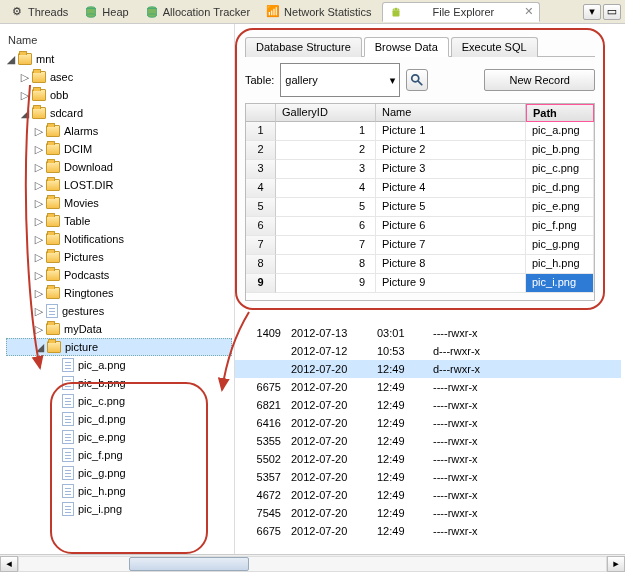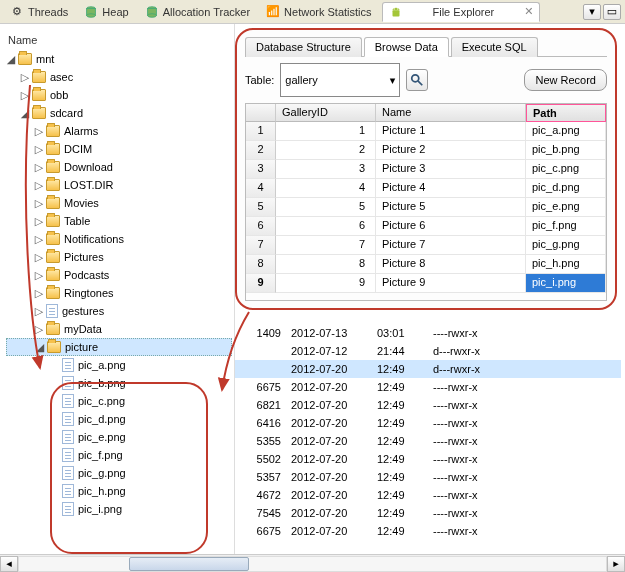--- a/index.html
+++ b/index.html
@@ -28,29 +28,29 @@
 .ticon-folder::before { content:''; position:absolute; top:-3px; left:0; width:6px; height:3px; background:#f6c14b; border:1px solid #c89a2c; border-bottom:none; border-radius:1px 1px 0 0;}
 .ticon-file { width: 12px; height: 14px; background:#fff; border:1px solid #9fb8d9; margin-right:4px; position:relative;}
 .ticon-file::after{content:'';position:absolute;top:3px;left:2px;right:2px;height:1px;background:#9fb8d9;box-shadow:0 3px 0 #9fb8d9,0 6px 0 #9fb8d9;}
 .ind { display:inline-block; height:1px; }
 .ind-1{width:14px}.ind-2{width:28px}.ind-4{width:56px}
 
 
 .right { flex:1; position:relative; }
 
 
-.db-panel { position:absolute; top:4px; left:0; right:8px; height:282px; background:#fdfdfd; border:2px solid #c0392b; border-radius:18px; padding:6px 8px 8px 8px; z-index:3; }
+.db-panel { position:absolute; top:4px; left:0; right:20px; height:282px; background:#fdfdfd; border:2px solid #c0392b; border-radius:18px; padding:6px 8px 8px 8px; z-index:3; }
 .db-overlay-white { position:absolute; top:0; left:0; right:4px; height:290px; background:#fff; z-index:2;}
 .db-tabs { display:flex; border-bottom:1px solid #bbb; margin-bottom:6px; }
 .db-tab { padding:3px 10px; border:1px solid #bbb; border-bottom:none; background:linear-gradient(#f7f7f7,#e8e8e8); margin-right:2px; border-radius:3px 3px 0 0; cursor:pointer; position:relative; top:1px;}
 .db-tab.active { background:#fff; border-bottom:1px solid #fff; }
 .db-toolbar { display:flex; align-items:center; margin:4px 0 6px 0; gap:6px;}
 .db-select { height:34px; border:1px solid #888; background:#fff; padding:0 4px; width:120px; display:flex; align-items:center; justify-content:space-between; cursor:pointer;}
 .db-mag { width:22px; height:22px; border:1px solid #999; border-radius:3px; background:linear-gradient(#fff,#e8e8e8); display:flex; align-items:center;justify-content:center; cursor:pointer;}
-.db-newrec { margin-left:auto; height:22px; padding:0 10px; border:1px solid #999; background:linear-gradient(#fff,#e6e6e6); border-radius:8px; cursor:pointer;}
+.db-newrec { margin-left:auto; height:22px; padding:0 24px; border:1px solid #999; background:linear-gradient(#fff,#e6e6e6); border-radius:2px; cursor:pointer;}
 .db-grid { border:1px solid #bbb; height:198px; overflow:hidden;}
 .db-head, .db-row { display:grid; grid-template-columns:30px 100px 150px 1fr; }
 .db-head div { background:linear-gradient(#f8f8f8,#e4e4e4); border-right:1px solid #ccc; border-bottom:1px solid #bbb; padding:2px 6px; font-weight:normal;}
 .db-head div.path { font-weight:bold; border:1px solid #f59; background:linear-gradient(#f2f2f2,#e0e0e0); }
 .db-row div { border-right:1px solid #e6e6e6; border-bottom:1px solid #e6e6e6; padding:2px 6px; background:#fff; height:19px; overflow:hidden;}
 .db-row div.rownum { background:linear-gradient(#f8f8f8,#ebebeb); text-align:center; border-right:1px solid #ccc;}
 .db-row.sel div.pathcell { background:#2e7bd6; color:#fff; }
 .db-row.sel div.rownum { font-weight:bold; }
 .db-row .galid { text-align:right; padding-right:10px;}
 
@@ -377,21 +377,21 @@
       <div id="fe-rows">
           <div class="fe-row">
             <span class="fe-size">1409</span>
             <span>2012-07-13</span>
             <span>03:01</span>
             <span>----rwxr-x</span>
           </div>
           <div class="fe-row">
             <span class="fe-size"></span>
             <span>2012-07-12</span>
-            <span>21:44</span>
+            <span>10:53</span>
             <span>d---rwxr-x</span>
           </div>
           <div class="fe-row picrow">
             <span class="fe-size"></span>
             <span>2012-07-20</span>
             <span>12:49</span>
             <span>d---rwxr-x</span>
           </div>
           <div class="fe-row">
             <span class="fe-size">6675</span>

